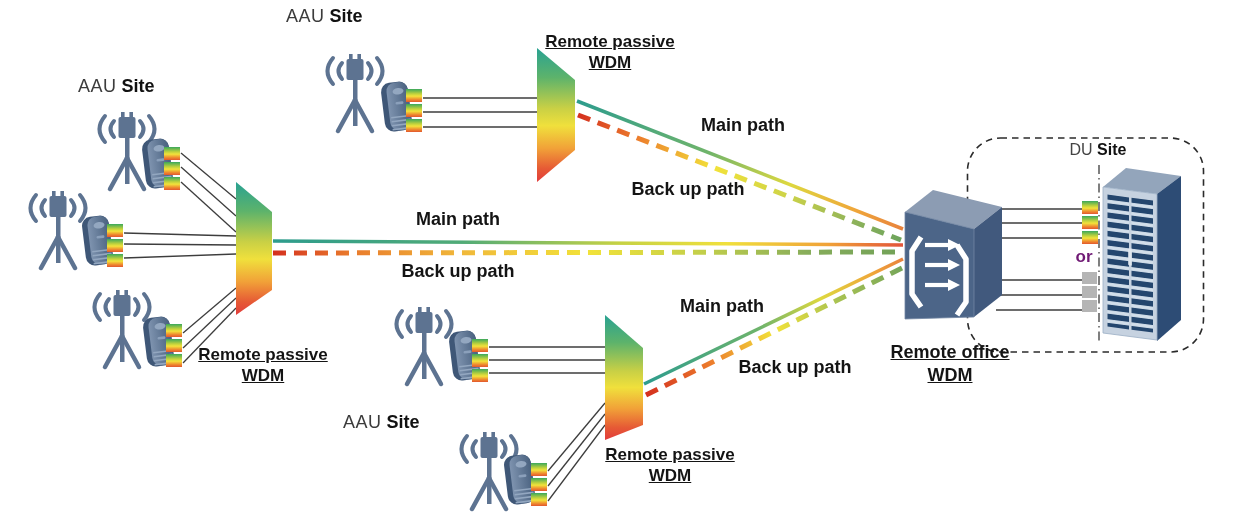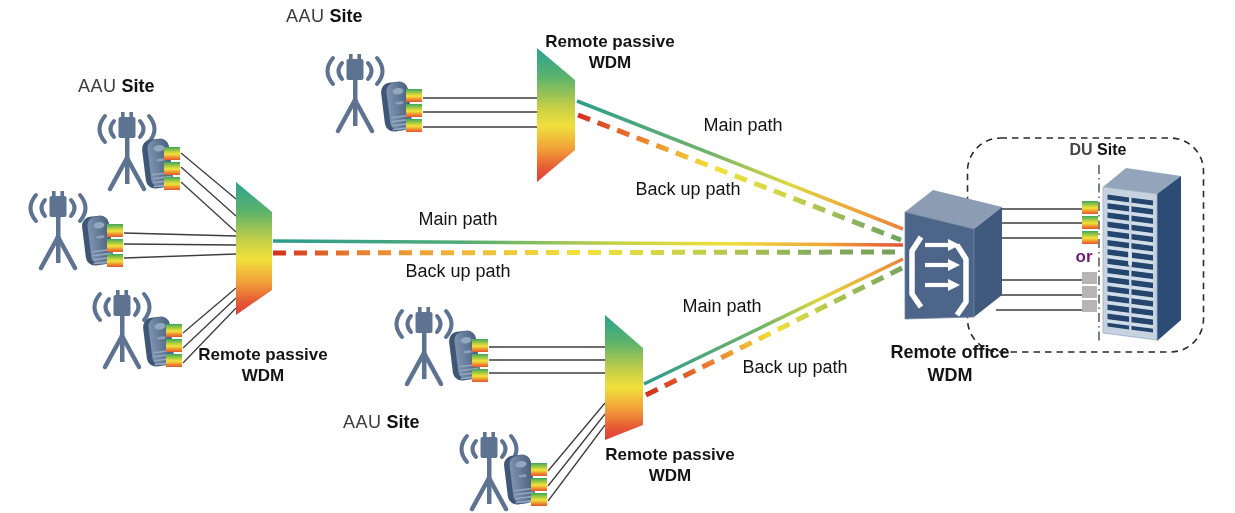--- a/index.html
+++ b/index.html
@@ -5,24 +5,24 @@
   html,body{margin:0;padding:0;background:#ffffff;}
   .stage{
     position:relative;width:1235px;height:513px;background:#ffffff;overflow:hidden;
     font-family:"Liberation Sans","DejaVu Sans",sans-serif;color:#161616;
   }
   .stage svg{position:absolute;left:0;top:0;}
   .lbl{position:absolute;white-space:nowrap;line-height:1.15;}
   .site-lbl{font-size:18px;}
   .site-lbl .pre{font-weight:400;color:#3c3c3c;letter-spacing:.5px;text-align:center;}
   .site-lbl .suf{font-weight:700;color:#111;}
-  .path-lbl{font-size:18px;font-weight:400;color:#141414;transform:translateX(-50%);}
-  .wdm-lbl{font-size:17px;font-weight:700;color:#141414;text-align:center;transform:translateX(-50%);line-height:1.25;}
+  .path-lbl{font-size:18px;font-weight:700;color:#141414;transform:translateX(-50%);}
+  .wdm-lbl{font-size:17px;font-weight:700;color:#141414;text-align:center;transform:translateX(-50%);line-height:1.25;text-decoration:underline;}
   .du-lbl{font-size:16px;transform:translateX(-50%);}
-  .du-lbl .pre{font-weight:700;color:#444;}
+  .du-lbl .pre{font-weight:400;color:#444;}
   .du-lbl .suf{font-weight:700;color:#111;}
   .or-lbl{font-size:17px;font-weight:700;color:#701a75;transform:translateX(-50%);}
 </style>
 </head>
 <body>
 
 <div class="stage">
 
 <svg width="1235" height="513" viewBox="0 0 1235 513">
   <defs>

